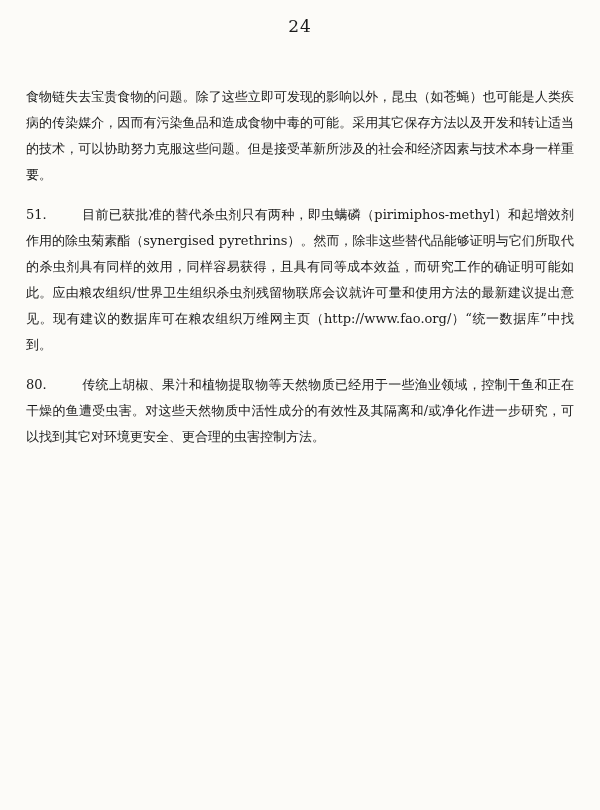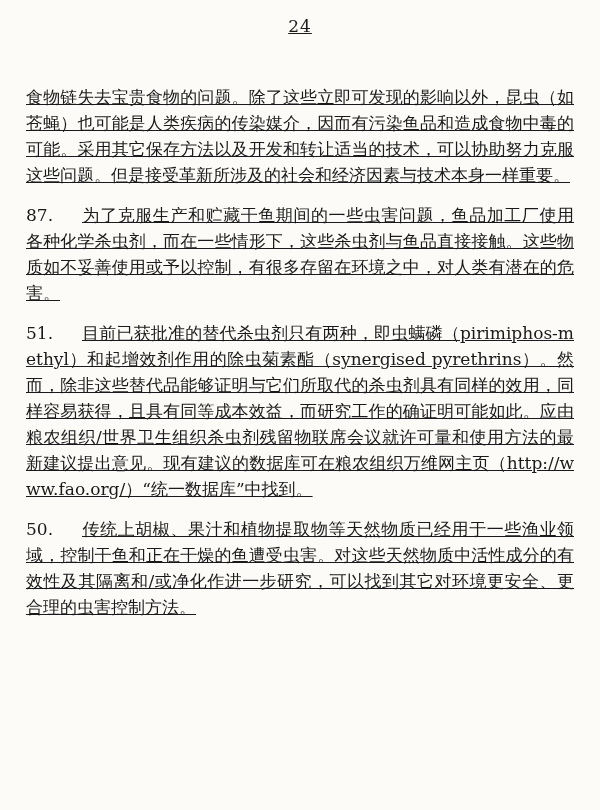--- a/index.html
+++ b/index.html
@@ -12,31 +12,30 @@
     background: #fcfbf8;
     overflow: hidden;
     font-family: "DejaVu Serif", "Liberation Serif", serif;
     color: #1a1a1a;
   }
   .page {
     box-sizing: border-box;
     width: 600px;
     height: 810px;
     padding: 16px 26px 0 26px;
-    text-decoration: underline;
   }
   .page-number {
     text-align: center;
     font-size: 17px;
     line-height: 20px;
     margin-bottom: 48px;
     letter-spacing: 1px;
   }
   .para {
-    font-size: 17px;
+    font-size: 13px;
     line-height: 26px;
     text-align: justify;
     text-justify: inter-character;
     margin: 0 0 14px 0;
     word-break: break-all;
   }
   .para:last-child {
     margin-bottom: 0;
   }
   .para-num {
@@ -48,26 +47,23 @@
 <body>
 
 <div class="page">
 
   <div class="page-number">24</div>
 
   <p class="para">
     <span>食物链失去宝贵食物的问题。除了这些立即可发现的影响以外，昆虫（如苍蝇）也可能是人类疾病的传染媒介，因而有污染鱼品和造成食物中毒的可能。采用其它保存方法以及开发和转让适当的技术，可以协助努力克服这些问题。但是接受革新所涉及的社会和经济因素与技术本身一样重要。</span>
   </p>
 
-  <p class="para">
-    <span class="para-num">87.</span><span>为了克服生产和贮藏干鱼期间的一些虫害问题，鱼品加工厂使用各种化学杀虫剂，而在一些情形下，这些杀虫剂与鱼品直接接触。这些物质如不妥善使用或予以控制，有很多存留在环境之中，对人类有潜在的危害。</span>
-  </p>
 
   <p class="para">
     <span class="para-num">51.</span><span>目前已获批准的替代杀虫剂只有两种，即虫螨磷（pirimiphos-methyl）和起增效剂作用的除虫菊素酯（synergised pyrethrins）。然而，除非这些替代品能够证明与它们所取代的杀虫剂具有同样的效用，同样容易获得，且具有同等成本效益，而研究工作的确证明可能如此。应由粮农组织/世界卫生组织杀虫剂残留物联席会议就许可量和使用方法的最新建议提出意见。现有建议的数据库可在粮农组织万维网主页（http://www.fao.org/）“统一数据库”中找到。</span>
   </p>
 
 
   <p class="para">
-    <span class="para-num">50.</span><span>传统上胡椒、果汁和植物提取物等天然物质已经用于一些渔业领域，控制干鱼和正在干燥的鱼遭受虫害。对这些天然物质中活性成分的有效性及其隔离和/或净化作进一步研究，可以找到其它对环境更安全、更合理的虫害控制方法。</span>
+    <span class="para-num">80.</span><span>传统上胡椒、果汁和植物提取物等天然物质已经用于一些渔业领域，控制干鱼和正在干燥的鱼遭受虫害。对这些天然物质中活性成分的有效性及其隔离和/或净化作进一步研究，可以找到其它对环境更安全、更合理的虫害控制方法。</span>
   </p>
 
 </div>
 
 </body></html>

